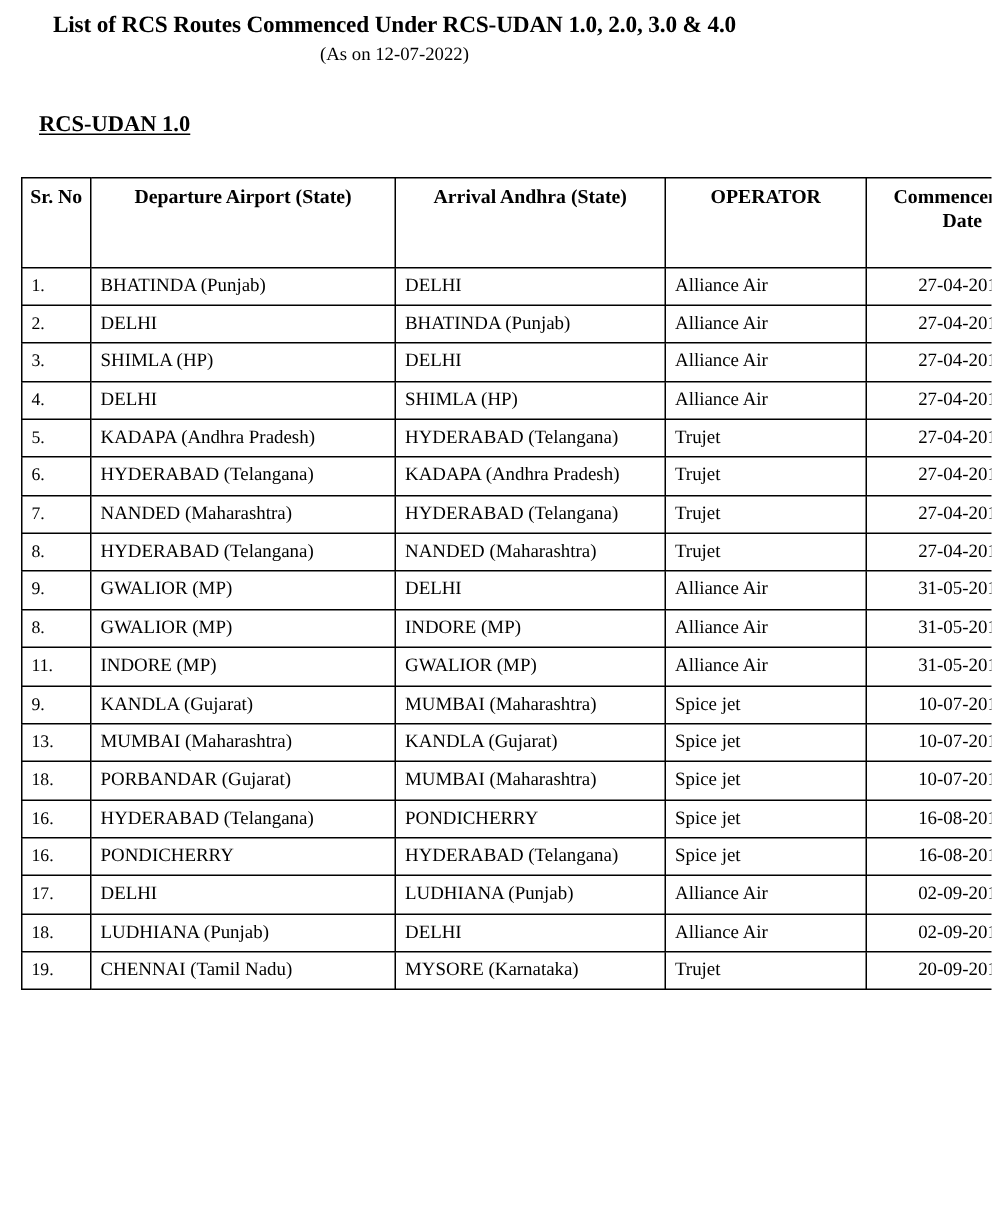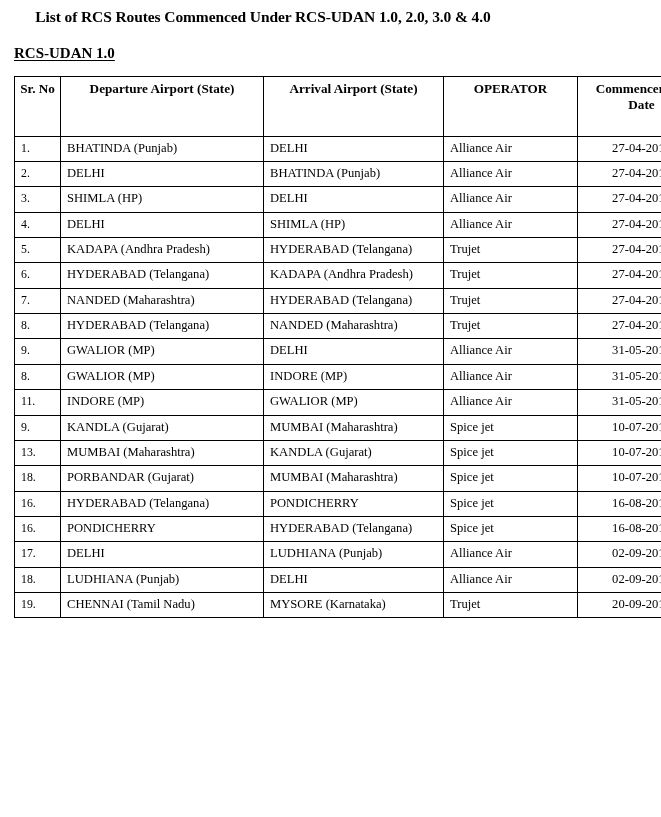--- a/index.html
+++ b/index.html
@@ -34,21 +34,21 @@
   .doc-subtitle {
     text-align: center;
     font-size: 12.5px;
     margin: 0;
     padding-top: 3px;
     line-height: 1.2;
   }
   .section-heading {
     font-weight: bold;
     font-size: 15px;
-    margin: 0;
+    margin: 12px;
     padding-left: 14px;
     padding-top: 19px;
     display: block;
   }
   .section-heading span {
     text-decoration: underline;
     text-underline-offset: 2px;
   }
   .table-wrap {
     padding-left: 14px;
@@ -99,30 +99,31 @@
     text-align: left;
     padding-left: 9px;
   }
 </style>
 </head>
 <body>
 
 <div class="page">
 
   <div class="doc-title">List of RCS Routes Commenced Under RCS-UDAN 1.0, 2.0, 3.0 &amp; 4.0</div>
+  <div class="doc-subtitle">(As on 12-07-2022)</div>
 
   <div class="section-heading"><span>RCS-UDAN 1.0</span></div>
 
   <div class="table-wrap">
     <table class="routes">
       <thead>
         <tr>
           <th class="c-sr">Sr. No</th>
           <th class="c-dep">Departure Airport (State)</th>
-          <th class="c-arr">Arrival Airport (State)</th>
+          <th class="c-arr">Arrival Andhra (State)</th>
           <th class="c-op">OPERATOR</th>
           <th class="c-date">Commencement Date</th>
         </tr>
       </thead>
       <tbody id="routes-body">
           <tr>
             <td class="c-sr">1.</td>
             <td class="c-dep">BHATINDA (Punjab)</td>
             <td class="c-arr">DELHI</td>
             <td class="c-op">Alliance Air</td>

